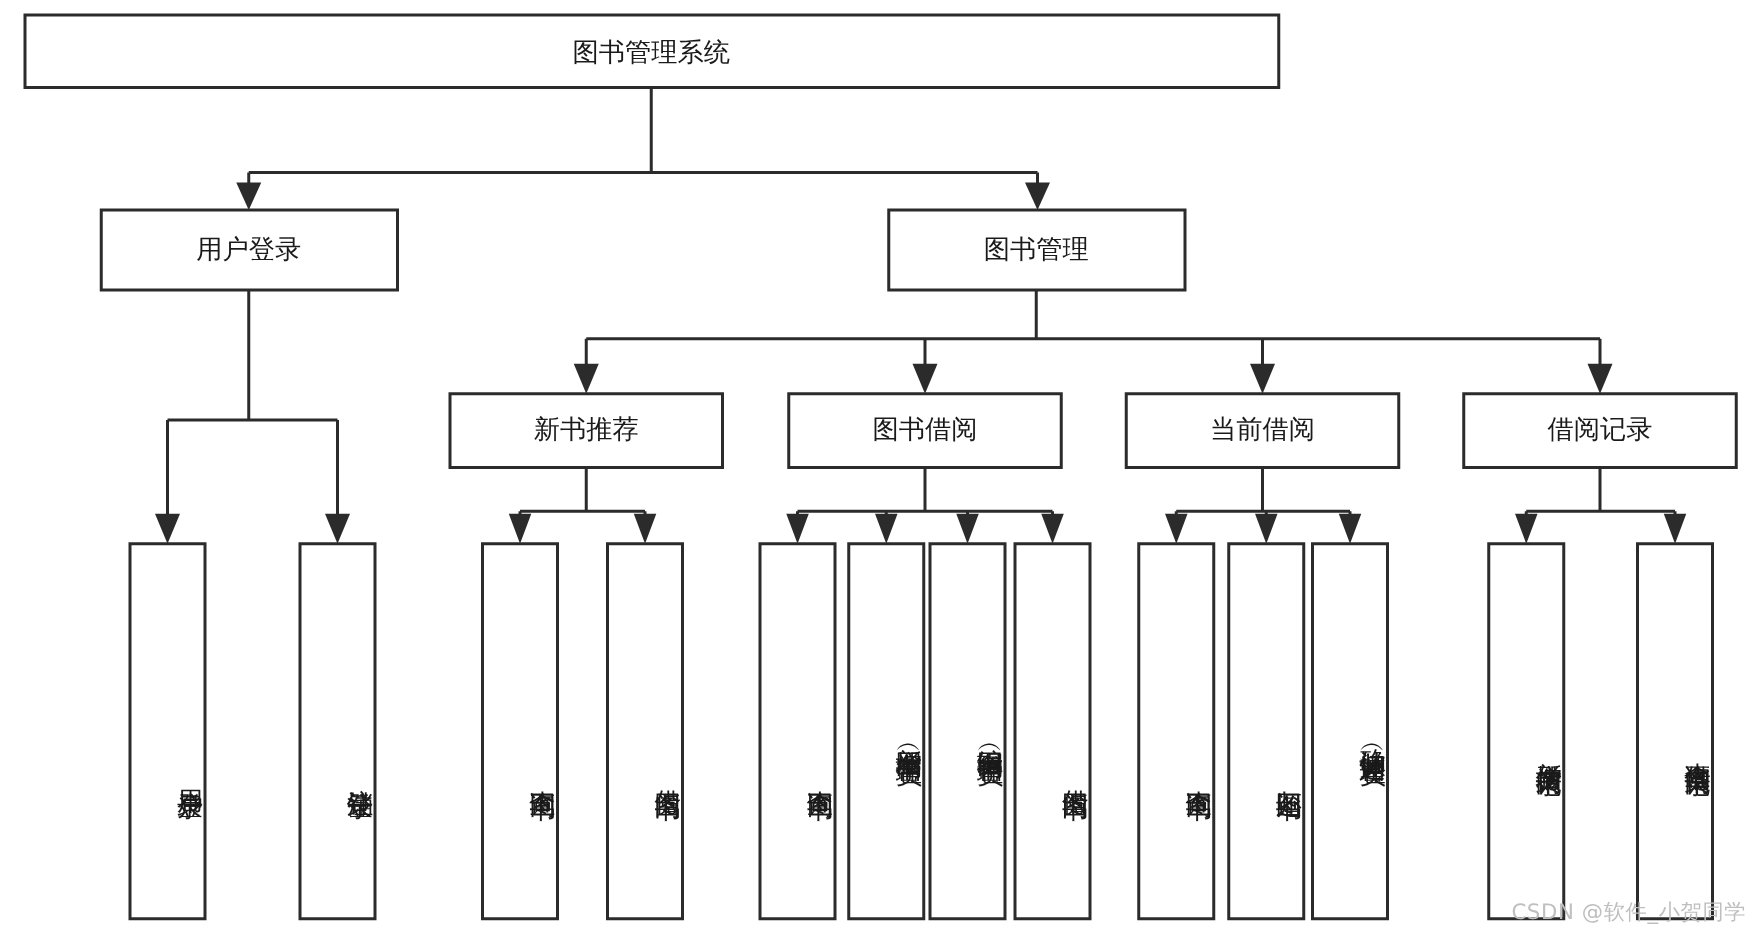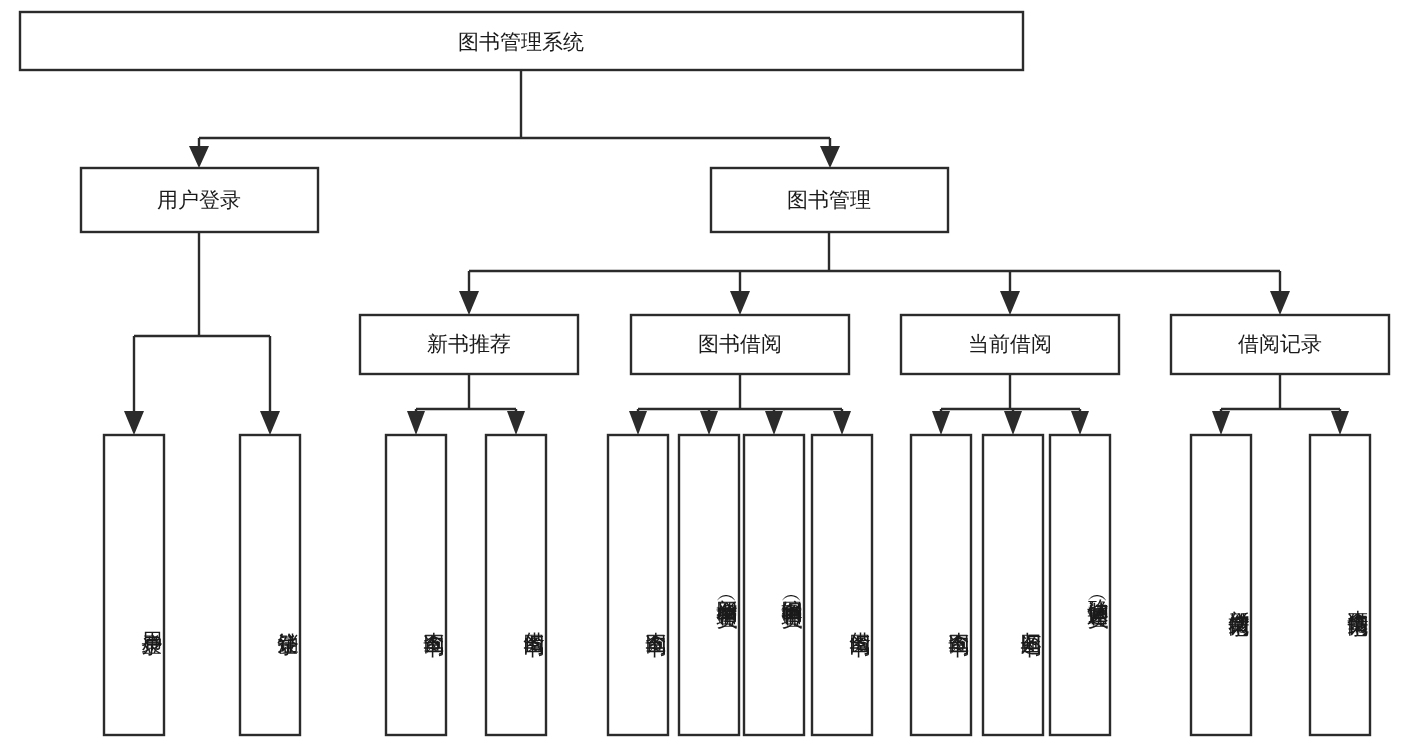--- a/index.html
+++ b/index.html
@@ -227,14 +227,15 @@
   <div class="leaf-label" style="left:911px; top:500px; width:60px; height:235px;">查询图书</div>
 
   <div class="leaf-label" style="left:983px; top:500px; width:60px; height:235px;">归还图书</div>
 
   <div class="leaf-label" style="left:1050px; top:443px; width:60px; height:292px;">确认归还（管理员）</div>
 
   <div class="leaf-label" style="left:1191px; top:460px; width:60px; height:275px;">新增借阅记录</div>
 
   <div class="leaf-label" style="left:1310px; top:460px; width:60px; height:275px;">查询借阅记录</div>
 
+  <div class="watermark">CSDN @软件_小贺同学</div>
 
 </div>
 
 </body></html>

